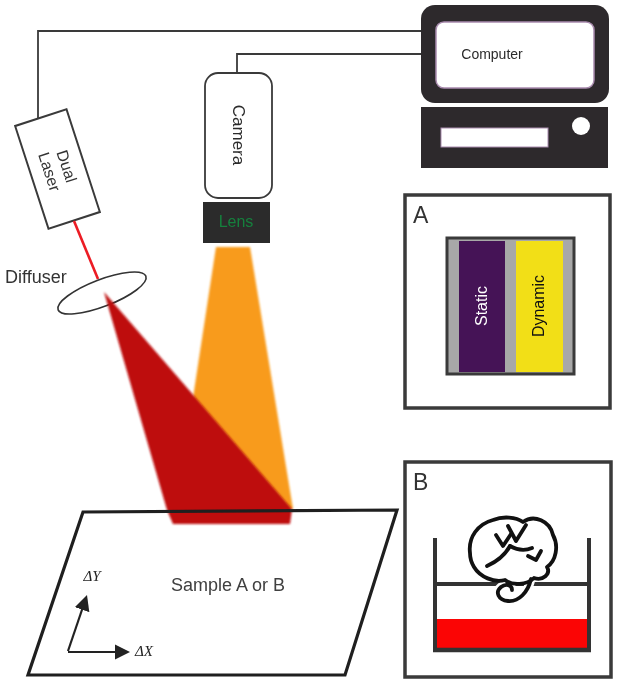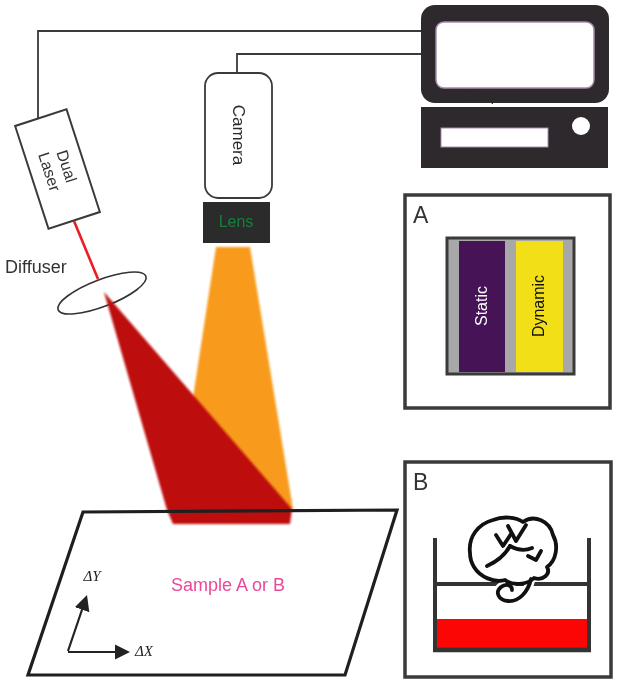--- a/index.html
+++ b/index.html
@@ -3,28 +3,28 @@
 <meta charset="utf-8">
 <style>
   html,body { margin:0; padding:0; background:#fff; }
   .canvas {
     position:relative; width:622px; height:685px; background:#ffffff;
     font-family:"Liberation Sans", sans-serif; overflow:hidden;
   }
   .canvas svg { position:absolute; left:0; top:0; }
   .label { position:absolute; color:#2b2b2b; white-space:nowrap; line-height:1.1; }
   .ctr { transform:translate(-50%,-50%); }
-  .lbl-computer { left:492px; top:55px; font-size:14px;margin-top:42px; }
+  .lbl-computer { left:492px; top:55px; font-size:14px; }
   .lbl-camera   { left:238px; top:135px; font-size:17px; transform:translate(-50%,-50%) rotate(90deg); }
   .lbl-lens     { left:236px; top:222px; font-size:16px; color:#15803d; }
   .lbl-duallaser{ left:58px;  top:169px; font-size:16px; text-align:center;
                   transform:translate(-50%,-50%) rotate(72deg); color:#333; }
   .lbl-duallaser span { display:block; }
-  .lbl-diffuser { left:5px;  top:258px; font-size:18px; color:#333; }
-  .lbl-sample   { left:228px; top:586px; font-size:18px; color:#ec4899;text-align:right; }
+  .lbl-diffuser { left:5px;  top:268px; font-size:18px; color:#333; }
+  .lbl-sample   { left:228px; top:586px; font-size:18px; color:#404040;text-align:right; }
   .lbl-axis { font-family:"Liberation Serif", serif; font-style:italic; font-size:15px; color:#222;text-align:center; }
   .lbl-dy { left:92px;  top:576px; }
   .lbl-dx { left:144px; top:651px; }
   .lbl-panel { font-size:23px; color:#333; }
   .lbl-a { left:413px; top:203px; transform:none; }
   .lbl-b { left:413px; top:470px; transform:none; }
   .lbl-static  { left:482px; top:306px; font-size:16px; color:#ffffff;
                  transform:translate(-50%,-50%) rotate(-90deg); }
   .lbl-dynamic { left:539px; top:306px; font-size:16px; color:#111;
                  transform:translate(-50%,-50%) rotate(-90deg); }

